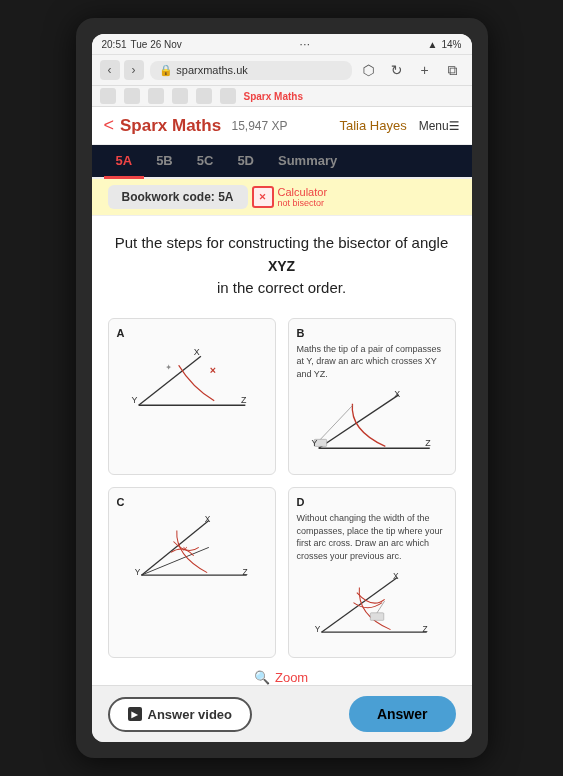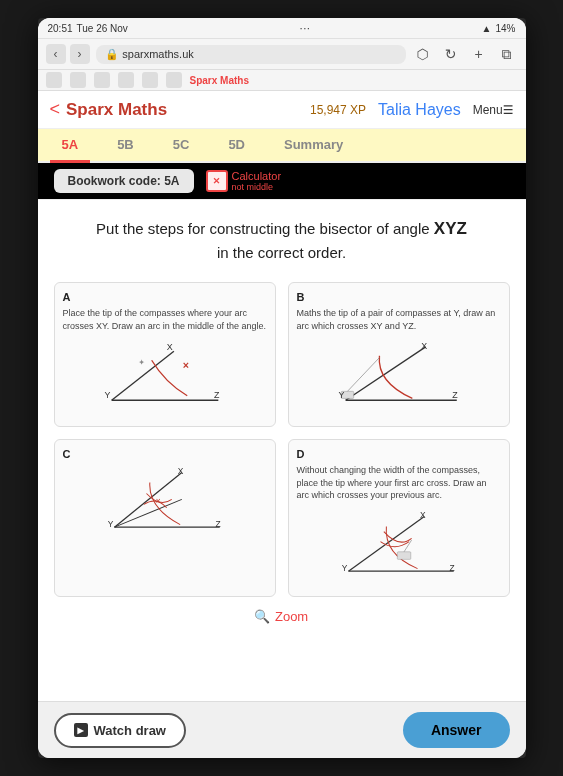--- a/index.html
+++ b/index.html
@@ -7,25 +7,25 @@
       width: 563px;
       height: 776px;
       background: #1a1a1a;
       display: flex;
       align-items: center;
       justify-content: center;
       font-family: -apple-system, BlinkMacSystemFont, 'Helvetica Neue', Arial, sans-serif;
       overflow: hidden;
     }
     .tablet-frame {
-      width: 488px;
+      width: 412px;
       height: 740px;
       background: #2a2a2a;
-      border-radius: 4px;
-      padding: 0;
+      border-radius: 18px;
+      padding: 16px;
       box-shadow: 0 4px 30px rgba(0,0,0,0.7);
       position: relative;
     }
     .tablet-screen {
       width: 100%;
       height: 100%;
       background: #f5f5f5;
       border-radius: 12px;
       overflow: hidden;
       display: flex;
@@ -108,52 +108,52 @@
       border-bottom: 1px solid #eee;
     }
     .header-left { display: flex; align-items: center; gap: 6px; }
     .back-arrow {
       font-size: 18px; color: #e44; cursor: pointer; font-weight: 300;
     }
     .app-title {
       font-size: 17px; font-weight: 700; color: #c0392b;
     }
     .header-right { display: flex; align-items: center; gap: 12px; font-size: 12px; color: #555; }
-    .xp-badge { color: #a16207; font-size: 12px; }
-    .user-name { color: #3b82f6; font-size: 16px; }
+    .xp-badge { color: #737373; font-size: 12px; }
+    .user-name { color: #a16207; font-size: 13px; margin-left: 40px; }
     .menu-btn { font-size: 12px; color: #333; cursor: pointer; display: flex; align-items: center; gap: 0; }
     
     .tab-bar {
-      background: #fef9c3;
+      background: #0f172a;
       display: flex;
       align-items: center;
       padding: 0 12px;
       border-bottom: 2px solid #eee;
-      gap: 15px;
+      gap: 0;
     }
     .tab {
       padding: 8px 12px;
       font-size: 13px;
       font-weight: 600;
       color: #888;
       cursor: pointer;
       border-bottom: 3px solid transparent;
       margin-bottom: -2px;
     }
     .tab.active {
       color: #e44;
       border-bottom-color: #e44;
     }
     
     .toolbar {
-      background: #000000;
+      background: #fef9c3;
       padding: 6px 16px;
       display: flex;
       align-items: center;
-      gap: 12px;
+      gap: 4px;
       border-bottom: 1px solid #eee;
     }
     .bookwork-btn {
       background: #e8e8e8;
       border: none;
       border-radius: 6px;
       padding: 5px 14px;
       font-size: 12px;
       font-weight: 600;
       color: #333;
@@ -183,21 +183,21 @@
       padding: 16px;
     }
     .question-title {
       text-align: center;
       font-size: 15px;
       color: #222;
       margin-bottom: 18px;
       line-height: 1.5;
     }
     .question-title strong {
-      font-size: 17px;
+      font-size: 14px;
     }
     .steps-grid {
       display: grid;
       grid-template-columns: 1fr 1fr;
       gap: 12px;
       margin-bottom: 12px;
     }
     .step-card {
       border: 1px solid #ddd;
       border-radius: 6px;
@@ -349,38 +349,37 @@
       <div class="tab">5D</div>
       <div class="tab">Summary</div>
     </div>
 
     <div class="toolbar">
       <button class="bookwork-btn">Bookwork code: 5A</button>
       <div class="calc-info">
         <div class="calc-icon">✕</div>
         <div>
           <div>Calculator</div>
-          <div style="font-size:9px;">not middle</div>
+          <div style="font-size:9px;">not bisector</div>
         </div>
       </div>
     </div>
 
     <div class="main-content">
 
       <div class="question-title">
         <span>Put the steps for constructing the bisector of angle</span>
         <strong>XYZ</strong><br>
         <span>in the correct order.</span>
       </div>
 
       <div class="steps-grid">
 
         <div class="step-card">
           <div class="step-label">A</div>
-          <div class="step-description">Place the tip of the compasses where your arc crosses XY. Draw an arc in the middle of the angle.</div>
           <div class="step-image">
             <svg class="diagram-svg" viewBox="0 0 160 90">
 
               <line x1="20" y1="70" x2="140" y2="70" stroke="#333" stroke-width="1.5"></line>
               <line x1="20" y1="70" x2="90" y2="15" stroke="#333" stroke-width="1.5"></line>
 
               <path d="M 65 25 Q 80 50 105 65" stroke="#c0392b" stroke-width="1.5" fill="none"></path>
 
               <text x="100" y="35" font-size="12" fill="#c0392b" font-weight="bold">×</text>
 
@@ -464,19 +463,19 @@
       <div class="zoom-link">
         <span>🔍</span>
         <span>Zoom</span>
       </div>
 
     </div>
 
     <div class="bottom-bar">
       <button class="watch-video-btn">
         <div class="play-icon">▶</div>
-        <span>Watch draw</span>
+        <span>Answer video</span>
       </button>
       <button class="answer-btn">Answer</button>
     </div>
 
   </div>
 </div>
 
 </body></html>

